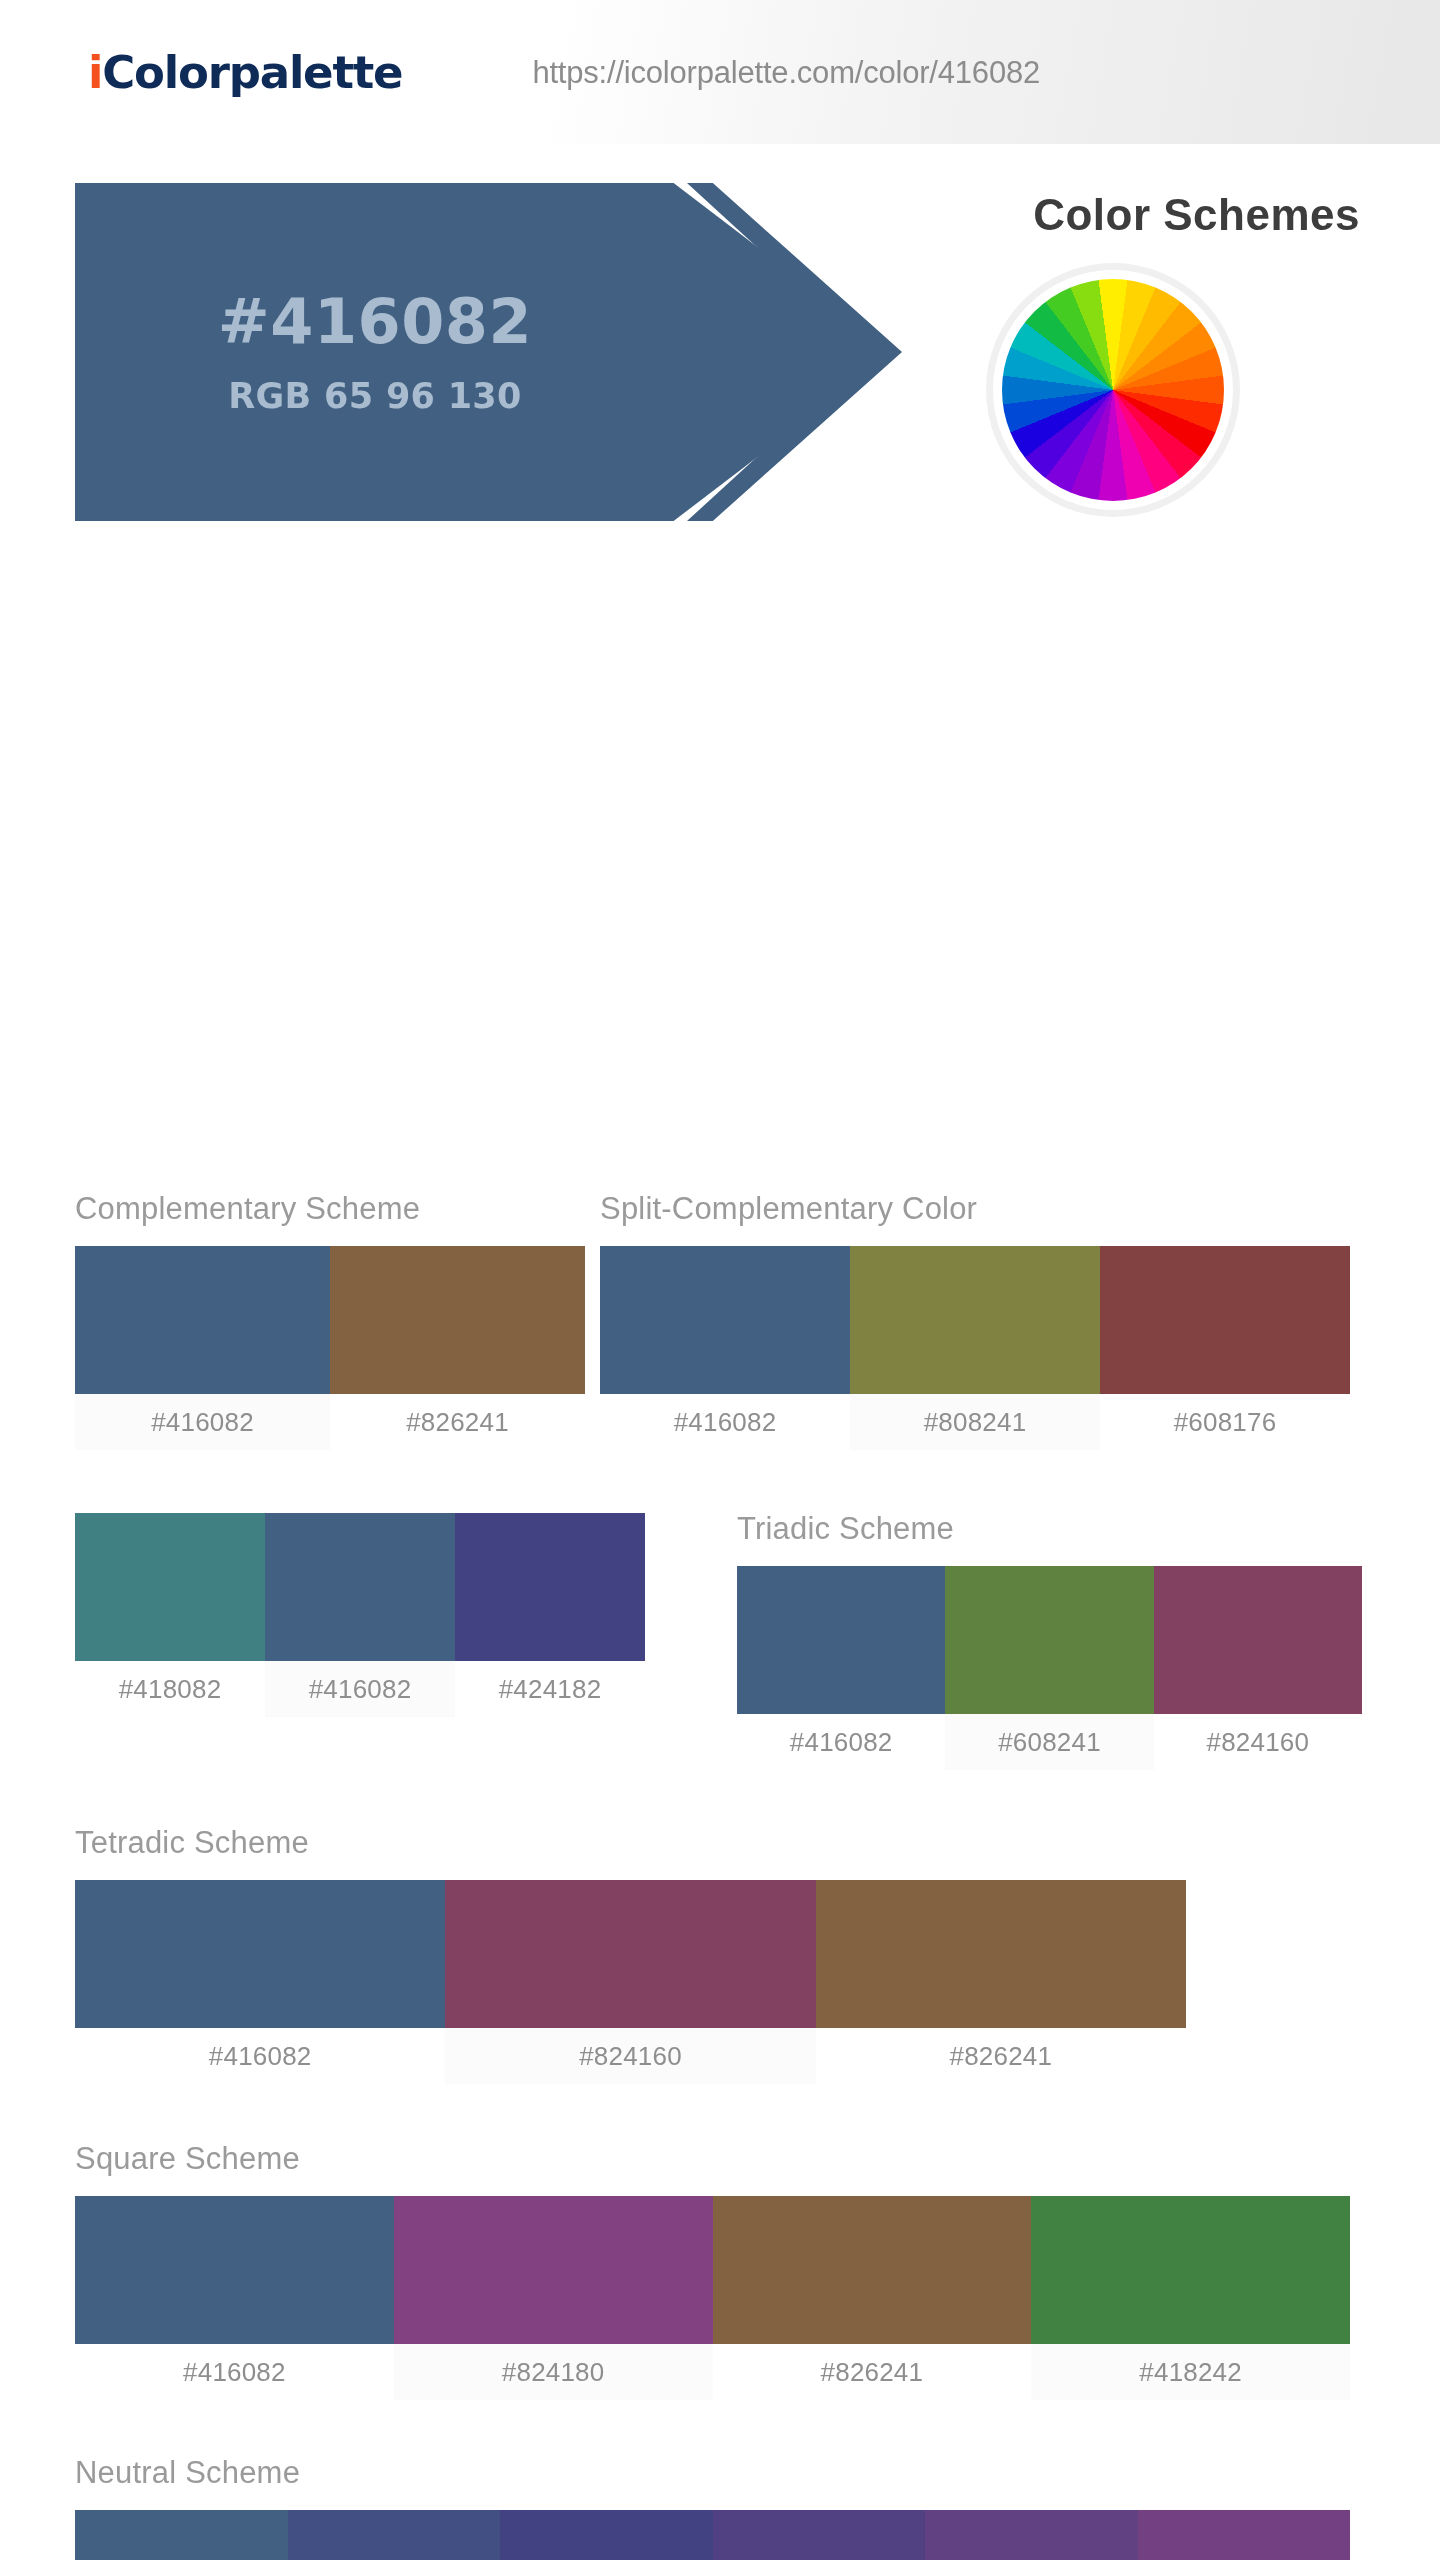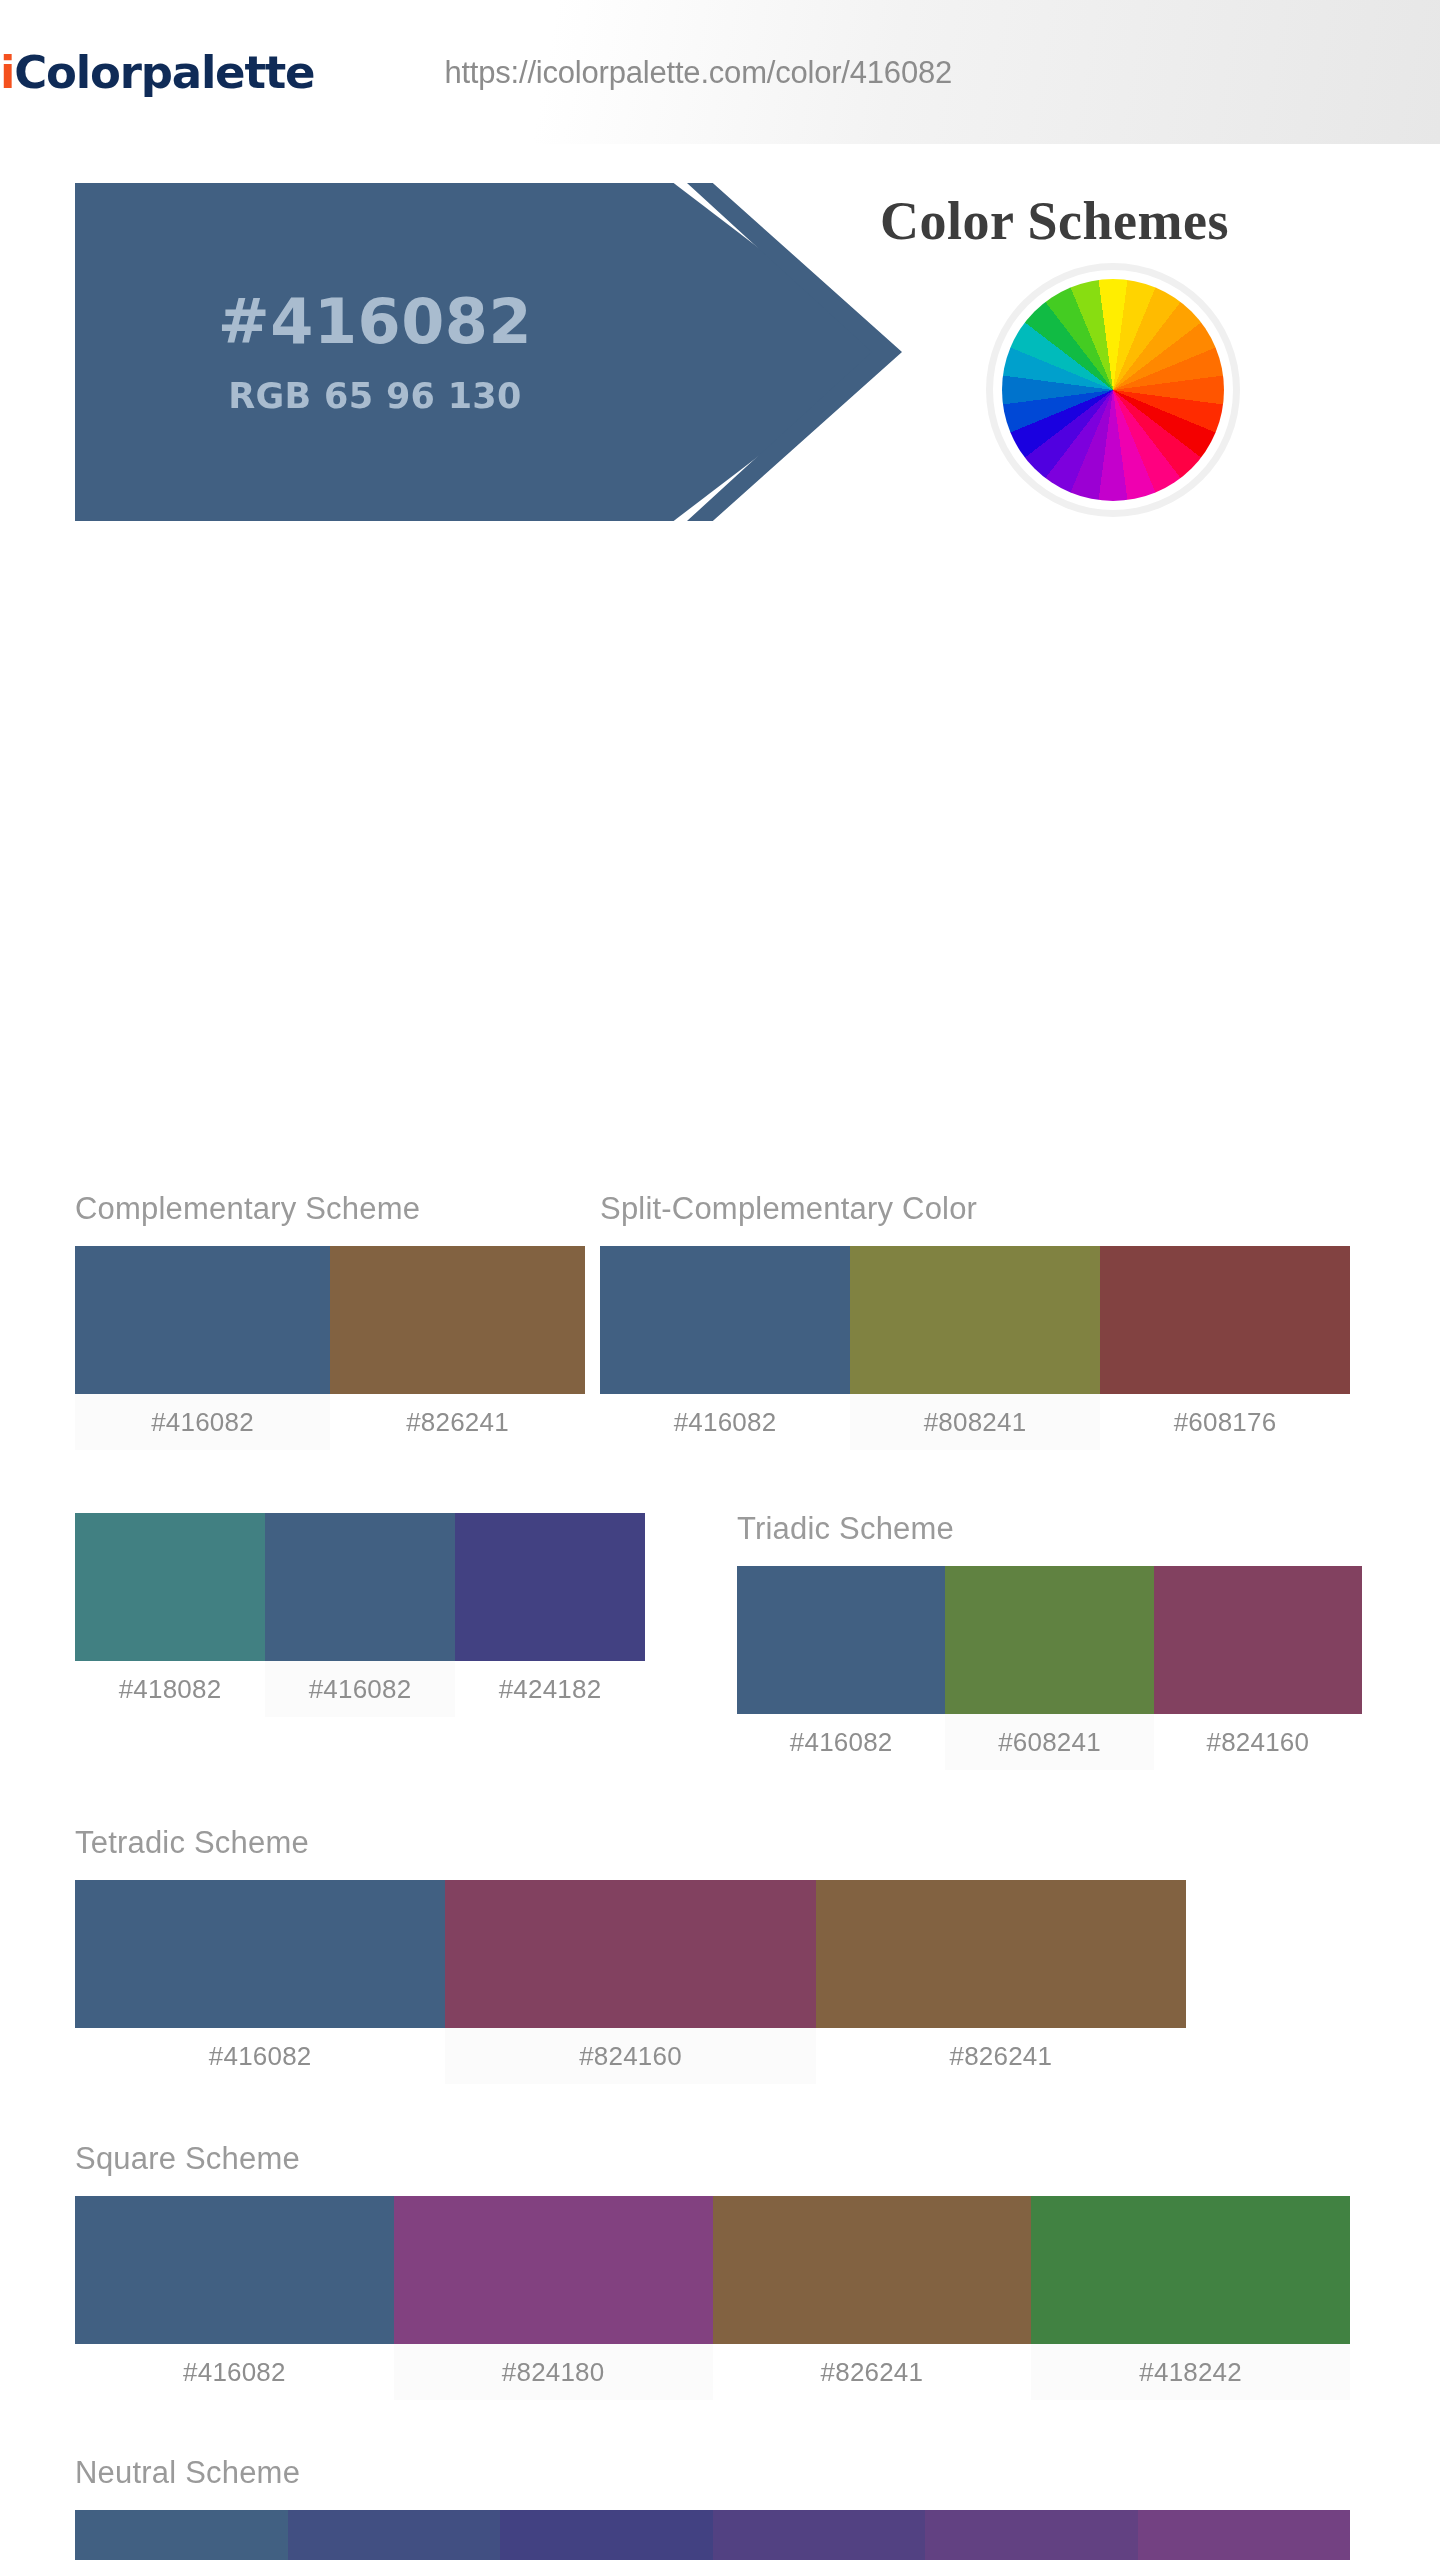--- a/index.html
+++ b/index.html
@@ -21,20 +21,21 @@
     border-bottom: 1px solid #ffffff;
   }
   .header-inner {
     position: absolute;
     left: 0; top: 0;
     width: 1440px; height: 145px;
     display: flex;
     align-items: center;
   }
   .brand {
+    margin-left: 88px;
     font-size: 45px;
     font-weight: bold;
     letter-spacing: -1.2px;
     white-space: nowrap;
     font-family: "DejaVu Sans", sans-serif;
   }
   .brand .brand-i { color: #f4511e; }
   .brand .brand-rest { color: #0f2b57; }
   .site-url {
     margin-left: 130px;
@@ -100,23 +101,23 @@
     font-weight: bold;
     color: #a9bccf;
     letter-spacing: 0.3px;
     line-height: 1;
   }
   .schemes-title {
     position: absolute;
     left: 880px;
     top: 45px;
     width: 480px;
-    text-align: left;
-    font-family: Liberation Serif, serif;
-    font-size: 54px;
+    text-align: right;
+    font-family: Liberation Sans, sans-serif;
+    font-size: 44px;
     font-weight: bold;
     color: #3d3d3d;
     letter-spacing: 0.5px;
   }
   .wheel-wrap {
     position: absolute;
     left: 993px;
     top: 125px;
     width: 240px;
     height: 240px;

